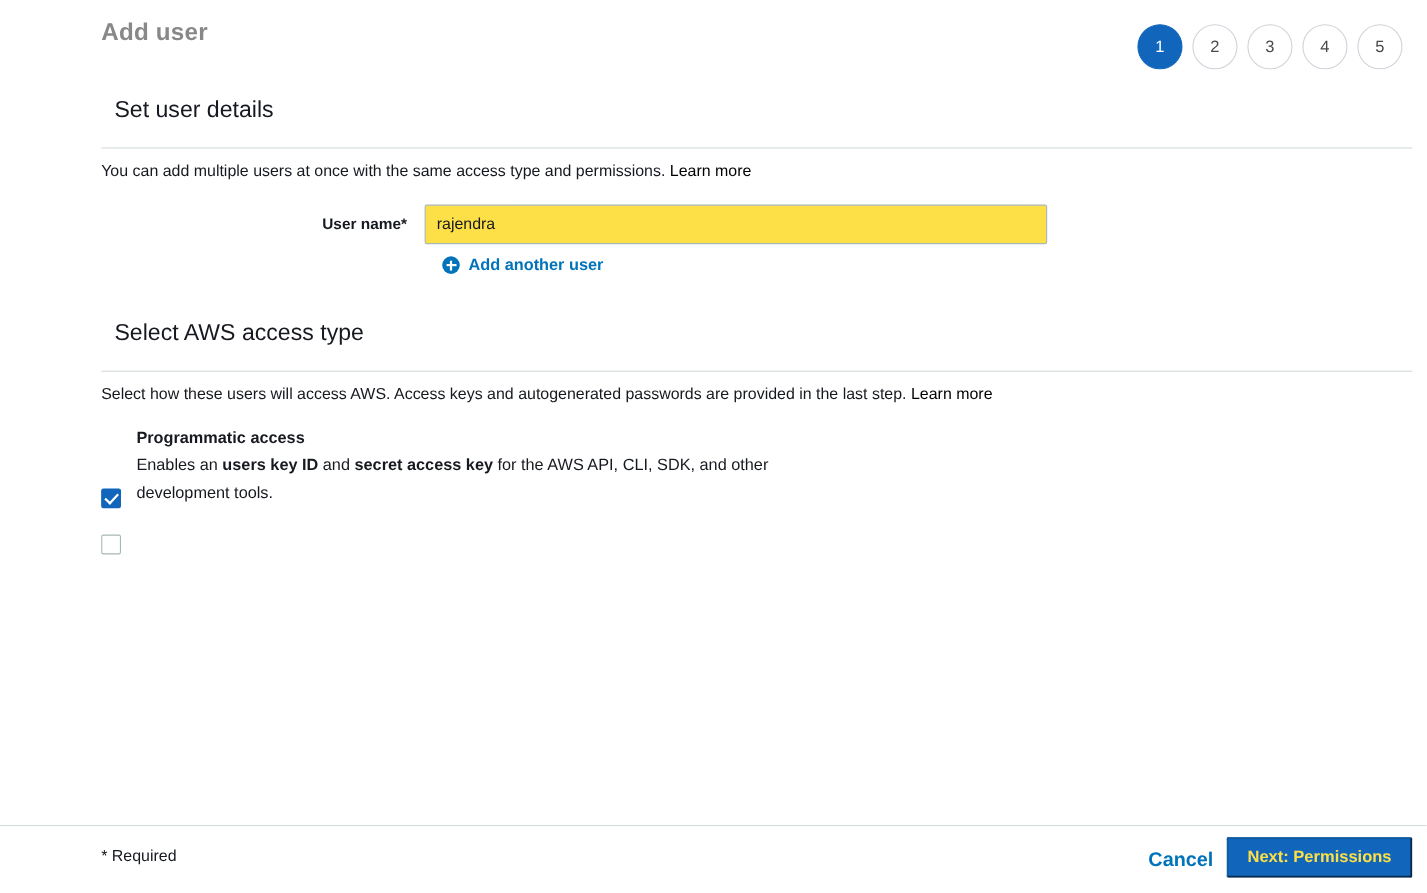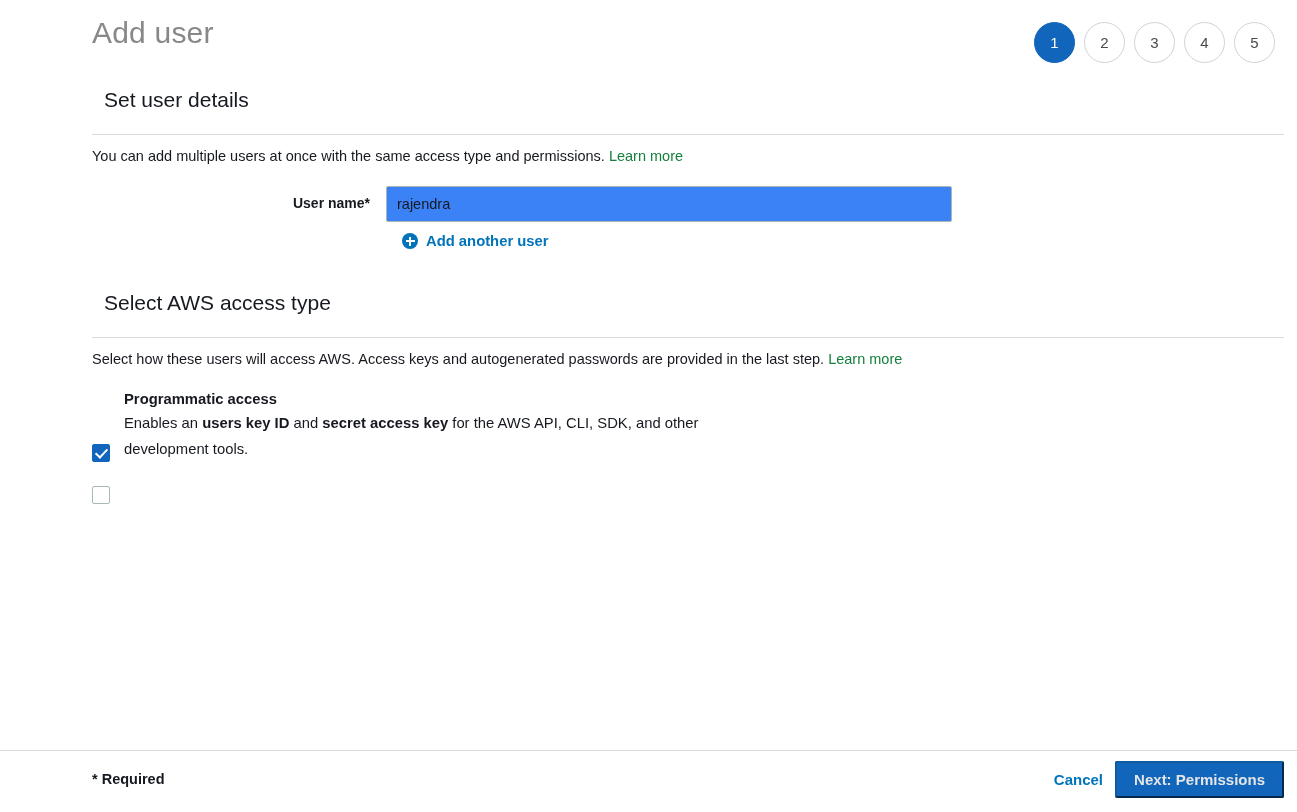--- a/index.html
+++ b/index.html
@@ -27,22 +27,22 @@
     position: absolute;
     top: 0;
     left: 0;
     width: 1297px;
     height: 76px;
   }
   .page-title {
     position: absolute;
     left: 92px;
     top: 16px;
-    font-size: 30px;
-    font-weight: 400;
+    font-size: 22px;
+    font-weight: 700;
     color: #888888;
     letter-spacing: 0.2px;
   }
   .steps {
     position: absolute;
     right: 22px;
     top: 22px;
     display: flex;
     gap: 9px;
   }
@@ -88,21 +88,21 @@
     border-bottom: 1px solid #d5dbdb;
     margin-bottom: 11px;
   }
   .sub-text {
     font-size: 14.5px;
     color: #16191f;
     line-height: 20px;
     margin-bottom: 20px;
   }
   a.link {
-    color: #15803d;
+    color: #000000;
     text-decoration: none;
   }
 
   
   .form-row {
     display: flex;
     align-items: flex-start;
     margin-bottom: 6px;
   }
   .form-label {
@@ -118,21 +118,21 @@
   .text-input {
     width: 566px;
     height: 36px;
     border: 1px solid #aab7b8;
     border-radius: 2px;
     padding: 0 10px;
     font-size: 14.5px;
     color: #16191f;
     box-sizing: border-box;
     font-family: "Liberation Sans", sans-serif;
-    background: #3b82f6;
+    background: #fde047;
     outline: none;
   }
   .add-another {
     margin-left: 310px;
     display: flex;
     align-items: flex-start;
     gap: 8px;
     margin-top: 11px;
     margin-bottom: 42px;
     cursor: pointer;
@@ -237,46 +237,46 @@
     width: 1297px;
     height: 61px;
     border-top: 1px solid #d5dbdb;
     background: #ffffff;
   }
   .required-note {
     position: absolute;
     left: 92px;
     top: 20px;
     font-size: 14.5px;
-    font-weight: bold;
+    font-weight: normal;
     color: #16191f;
   }
   .cancel-btn {
     position: absolute;
     right: 188px;
     top: 19px;
-    font-size: 15px;
+    font-size: 18px;
     font-weight: bold;
     color: #0073bb;
     cursor: pointer;
     background: none;
     border: none;
     font-family: "Liberation Sans", sans-serif;
   }
   .next-btn {
     position: absolute;
     right: 13px;
     top: 10px;
     height: 37px;
     padding: 0 17px;
     background: #1166bb;
     border: 1px solid #0f5a a0;
     border-color: #0f5aa0;
     border-radius: 2px;
-    color: #e5e5e5;
+    color: #fde047;
     font-size: 15px;
     font-weight: bold;
     cursor: pointer;
     font-family: "Liberation Sans", sans-serif;
   }
 </style>
 </head>
 <body>
 
 <div class="page">

